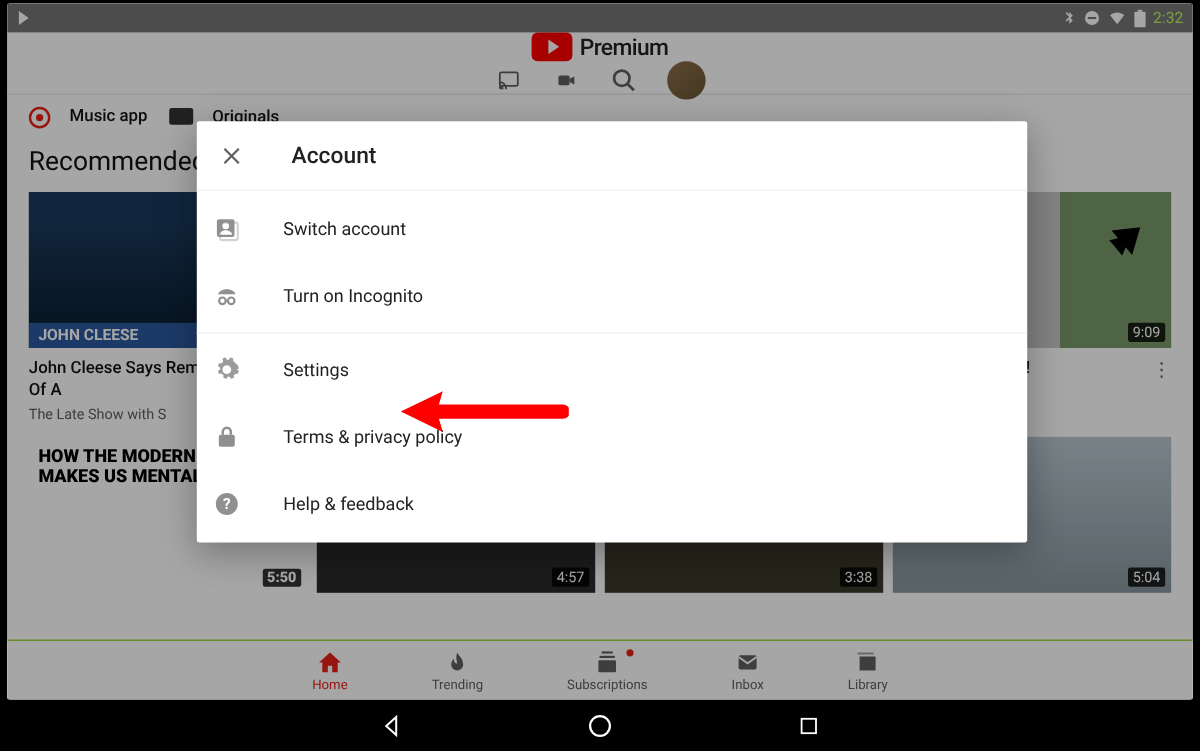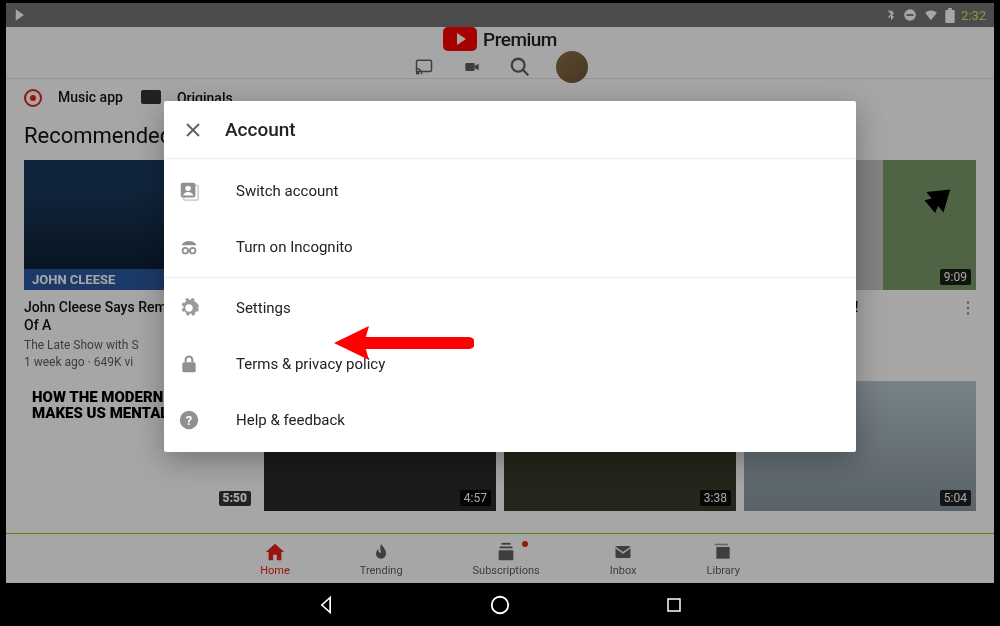--- a/index.html
+++ b/index.html
@@ -34,21 +34,21 @@
   .video-title { font-size: 14px; font-weight: 500; color: #111; line-height: 1.3; margin-bottom: 3px; }
   .video-sub { font-size: 12px; color: #606060; line-height: 1.4; }
   .video-menu { position: absolute; right: 0; top: 8px; color: #606060; }
   .bottom-nav { position: absolute; bottom: 0; left: 0; right: 0; height: 50px; background: #fff; display: flex; justify-content: center; gap: 70px; align-items: center; border-top: 1px solid #84cc16; }
   .nav-item { display: flex; flex-direction: column; align-items: center; gap: 1px; font-size: 11px; color: #606060; position: relative; }
   .nav-item.active { color: #e62117; }
   .nav-icon { width: 22px; height: 22px; display: flex; align-items: center; justify-content: center; }
   .nav-dot { position: absolute; top: 0; right: 12px; width: 6px; height: 6px; background: #e62117; border-radius: 50%; }
   .scrim { position: absolute; inset: 0; background: rgba(0,0,0,0.35); }
   .dialog { position: absolute; left: 158px; top: 98px; width: 692px; background: #fff; box-shadow: 0 8px 30px rgba(0,0,0,0.3); border-radius: 2px; }
-  .dialog-header { display: flex; align-items: center; height: 58px; padding: 0 20px; gap: 23px; border-bottom: 1px solid #eee; }
+  .dialog-header { display: flex; align-items: center; height: 58px; padding: 0 20px; gap: 41px; border-bottom: 1px solid #eee; }
   .dialog-title { font-size: 19px; font-weight: 500; color: #222; }
   .close-x { font-size: 22px; color: #606060; }
   .menu-list { padding: 4px 0; }
   .menu-item { display: flex; align-items: center; height: 56px; padding: 0 14px; gap: 36px; font-size: 15px; color: #222; }
   .menu-icon { width: 22px; height: 22px; display: flex; align-items: center; justify-content: center; color: #909090; }
   .menu-divider { height: 1px; background: #eee; margin: 2px 0; }
   .red-arrow { position: absolute; left: 328px; top: 320px; pointer-events: none; }
   .sys-nav { position: absolute; left: 0; right: 0; bottom: 0; height: 42px; display: flex; align-items: center; justify-content: center; gap: 150px; }
   .sys-btn { width: 24px; height: 24px; display: flex; align-items: center; justify-content: center; }
   svg { display: block; }
@@ -126,21 +126,20 @@
   <div class="section-title">Recommended</div>
 
   <div class="video-grid">
     <div class="video-card">
       <div class="thumb thumb1">
         <div class="thumb1-label">JOHN CLEESE</div>
       </div>
       <div class="video-meta">
         <div class="video-title">John Cleese Says Reminds Him Of A</div>
         <div class="video-sub">The Late Show with S</div>
-        <div class="video-sub">1 week ago · 649K vi</div>
         <span class="video-menu">⋮</span>
       </div>
     </div>
     <div class="video-card">
       <div class="thumb" style="background:#555"></div>
     </div>
     <div class="video-card">
       <div class="thumb" style="background:#444"></div>
     </div>
     <div class="video-card">

